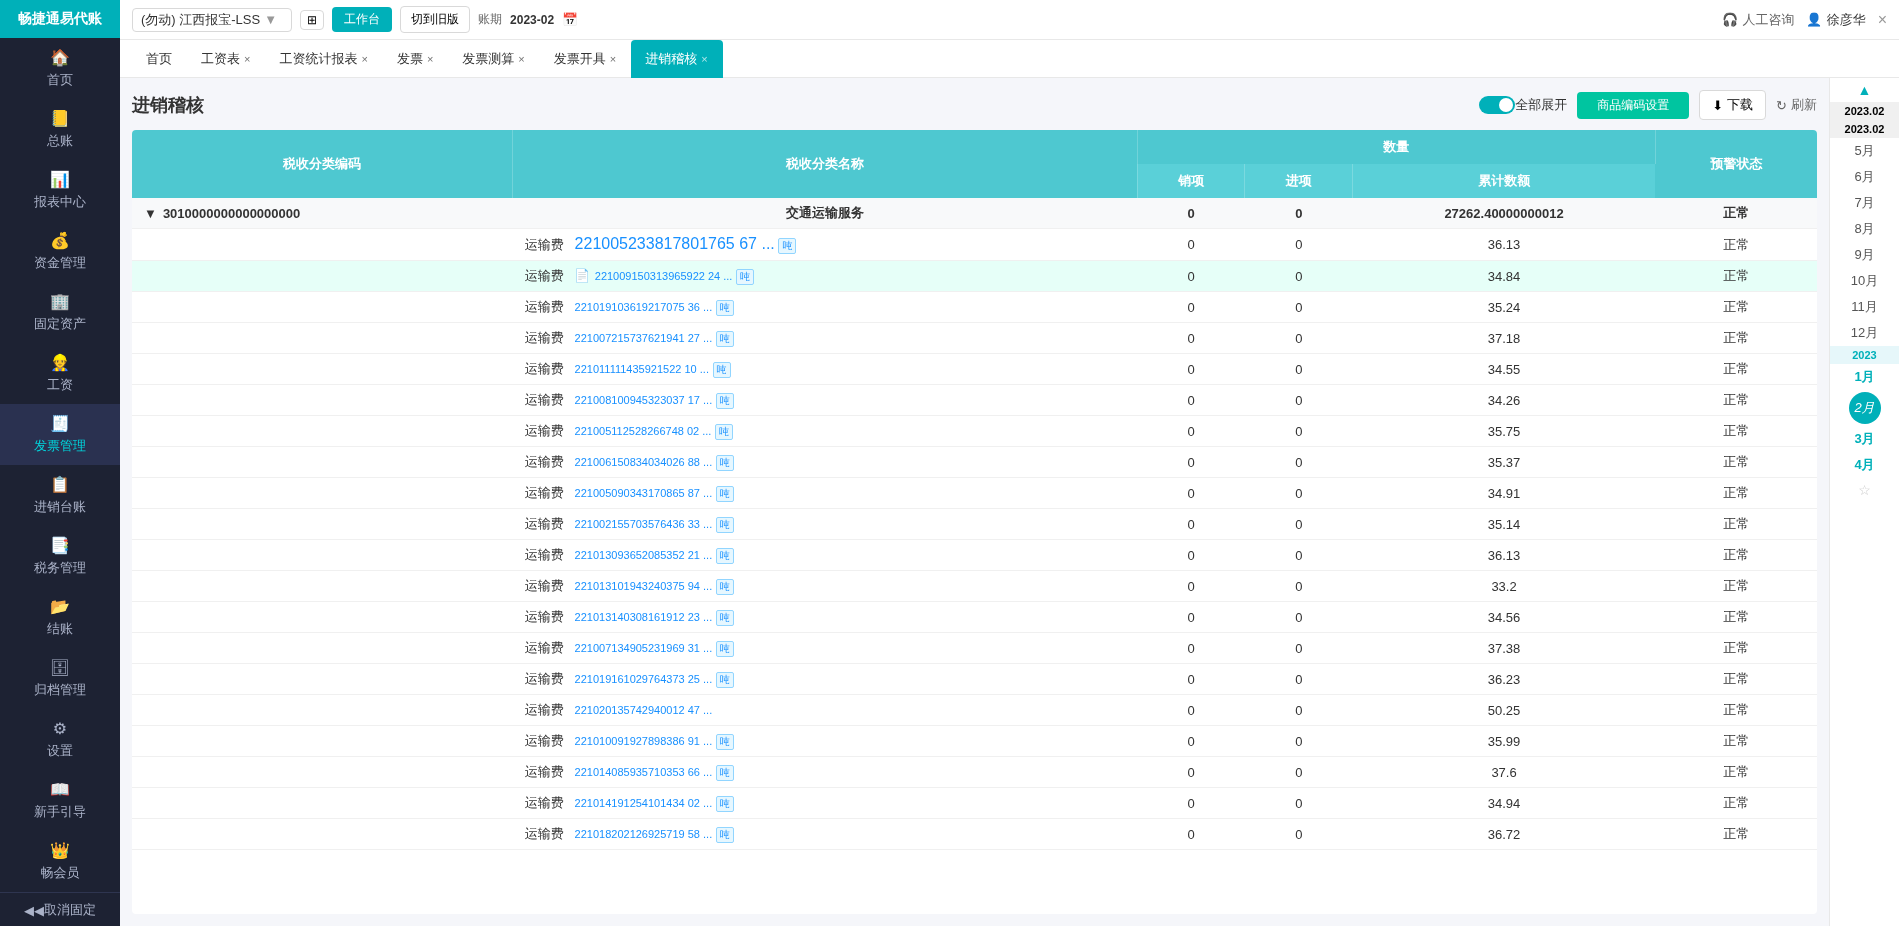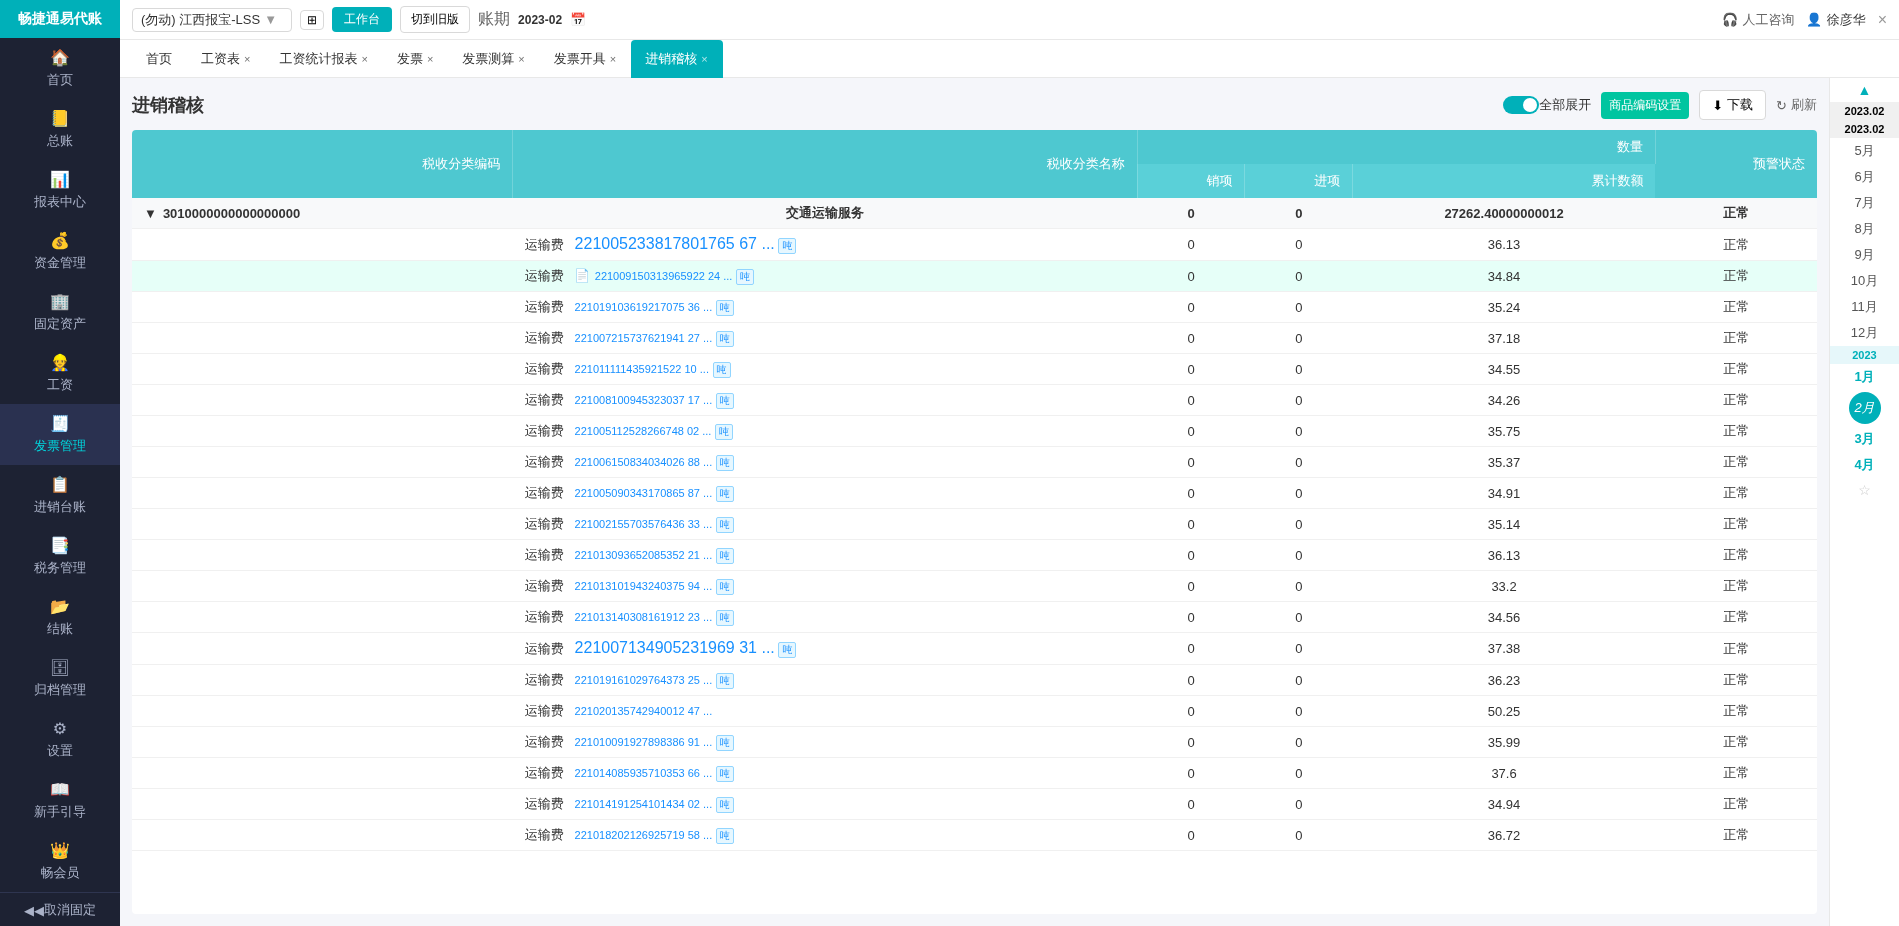--- a/index.html
+++ b/index.html
@@ -101,21 +101,21 @@
       font-size: 12px;
     }
     .switch-btn {
       border: 1px solid #d9d9d9;
       border-radius: 4px;
       padding: 4px 10px;
       cursor: pointer;
       background: #fff;
       font-size: 12px;
     }
-    .period-label { font-size: 16px; color: #666; }
+    .period-label { font-size: 12px; color: #666; }
     .period-value { font-size: 12px; color: #333; font-weight: bold; }
     .topbar-right {
       margin-left: auto;
       display: flex;
       align-items: center;
       gap: 12px;
     }
     .help-btn { font-size: 12px; color: #666; cursor: pointer; display: flex; align-items: center; gap: 4px; }
     .user-info { font-size: 12px; color: #333; cursor: pointer; display: flex; align-items: center; gap: 4px; }
 
@@ -205,21 +205,21 @@
       width: 14px;
       height: 14px;
       background: #fff;
       border-radius: 50%;
     }
     .settings-btn {
       background: #00c5a0;
       color: #fff;
       border: none;
       border-radius: 4px;
-      padding: 5px 8px;
+      padding: 5px 20px;
       cursor: pointer;
       font-size: 12px;
     }
     .download-btn {
       border: 1px solid #d9d9d9;
       background: #fff;
       border-radius: 4px;
       padding: 5px 12px;
       cursor: pointer;
       font-size: 12px;
@@ -248,22 +248,22 @@
     table {
       width: 100%;
       border-collapse: collapse;
     }
     thead tr {
       background: #4ec8d0;
       color: #fff;
     }
     thead th {
       padding: 8px 12px;
-      text-align: right;
-      font-weight: normal;
+      text-align: center;
+      font-weight: bold;
       border-right: 1px solid rgba(255,255,255,0.2);
       white-space: nowrap;
     }
     thead th:last-child { border-right: none; }
     .th-sub { background: #5ad0d8; }
     tbody tr { border-bottom: 1px solid #f0f0f0; }
     tbody tr.highlighted { background: #e6fff8; }
     tbody td {
       padding: 6px 12px;
       color: #333;
@@ -640,21 +640,21 @@
         </td>
         <td>0</td>
         <td>0</td>
         <td>34.56</td>
         <td>正常</td>
       </tr>
               <tr>
         <td class="indent"></td>
         <td style="text-align:left;">
           运输费&nbsp;&nbsp;
-          <span style="color:#1890ff;cursor:pointer;font-size:16px;">221007134905231969 31 ...</span>&nbsp;<span class="tag">吨</span>
+          <span style="color:#1890ff;cursor:pointer;font-size:11px;">221007134905231969 31 ...</span>&nbsp;<span class="tag">吨</span>
         </td>
         <td>0</td>
         <td>0</td>
         <td>37.38</td>
         <td>正常</td>
       </tr>
               <tr>
         <td class="indent"></td>
         <td style="text-align:left;">
           运输费&nbsp;&nbsp;

